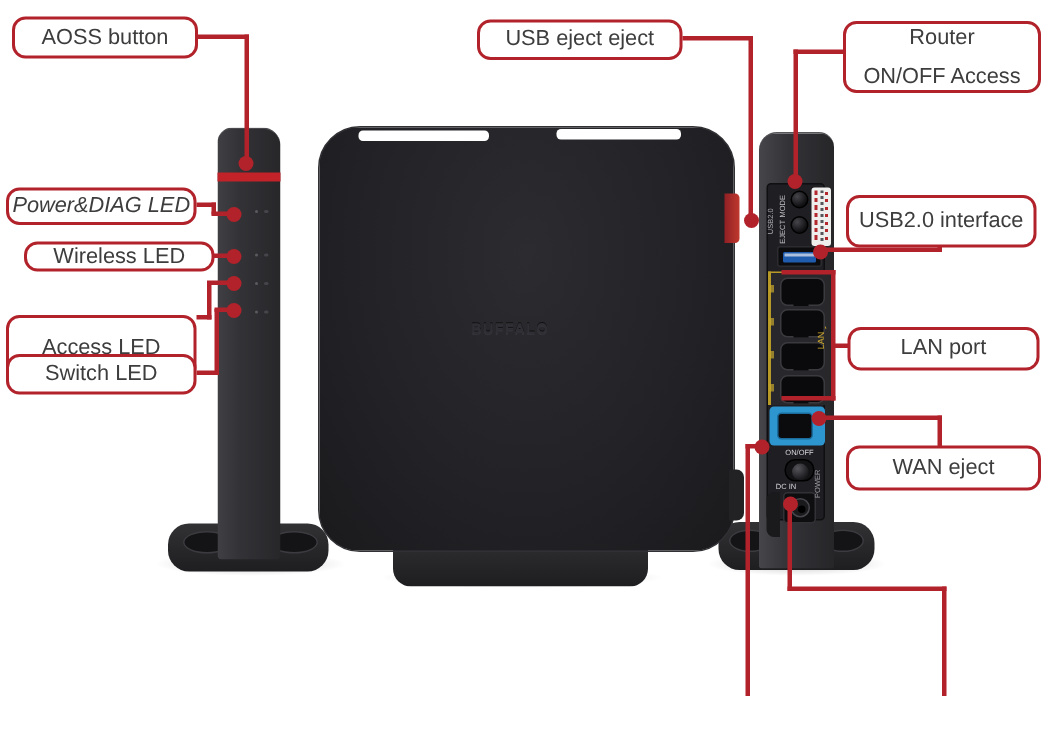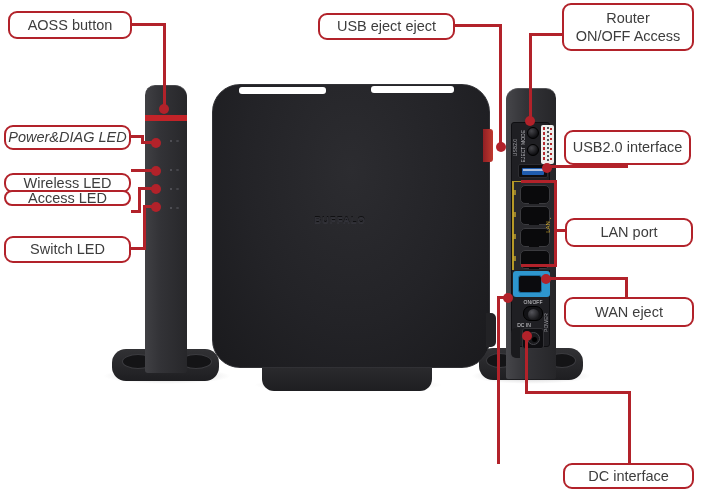--- a/index.html
+++ b/index.html
@@ -194,42 +194,39 @@
   <div class="cl" style="left:525px;top:336px;width:3px;height:58px;"></div>
   <div class="cl" style="left:525px;top:391px;width:106px;height:3px;"></div>
   <div class="cl" style="left:628px;top:391px;width:3px;height:73px;"></div>
 
   <div class="cbox" style="left:8px;top:11px;width:124px;height:28px;">
     <span>AOSS button</span>
   </div>
   <div class="cbox" style="left:318px;top:13px;width:137px;height:27px;">
     <span>USB eject eject</span>
   </div>
-  <div class="cbox" style="left:562px;top:3px;width:132px;height:48px;">
+  <div class="cbox" style="left:562px;top:14px;width:132px;height:48px;justify-content:space-between;">
     <span>Router</span>
     <span>ON/OFF Access</span>
   </div>
   <div class="cbox" style="left:4px;top:125px;width:127px;height:25px;font-style:italic;">
     <span>Power&amp;DIAG LED</span>
   </div>
-  <div class="cbox" style="left:4px;top:161px;width:127px;height:20px;margin-top:12px;">
+  <div class="cbox" style="left:16px;top:161px;width:127px;height:20px;">
     <span>Wireless LED</span>
   </div>
-  <div class="cbox" style="left:4px;top:190px;width:127px;height:16px;">
+  <div class="cbox" style="left:4px;top:210px;width:127px;height:44px;">
     <span>Access LED</span>
   </div>
   <div class="cbox" style="left:4px;top:236px;width:127px;height:27px;">
     <span>Switch LED</span>
   </div>
   <div class="cbox" style="left:564px;top:130px;width:127px;height:35px;">
     <span>USB2.0 interface</span>
   </div>
   <div class="cbox" style="left:565px;top:218px;width:128px;height:29px;">
     <span>LAN port</span>
   </div>
   <div class="cbox" style="left:564px;top:297px;width:130px;height:30px;">
     <span>WAN eject</span>
   </div>
-  <div class="cbox" style="left:563px;top:463px;width:131px;height:26px;">
-    <span>DC interface</span>
-  </div>
 
 </div>
 
 </body></html>

